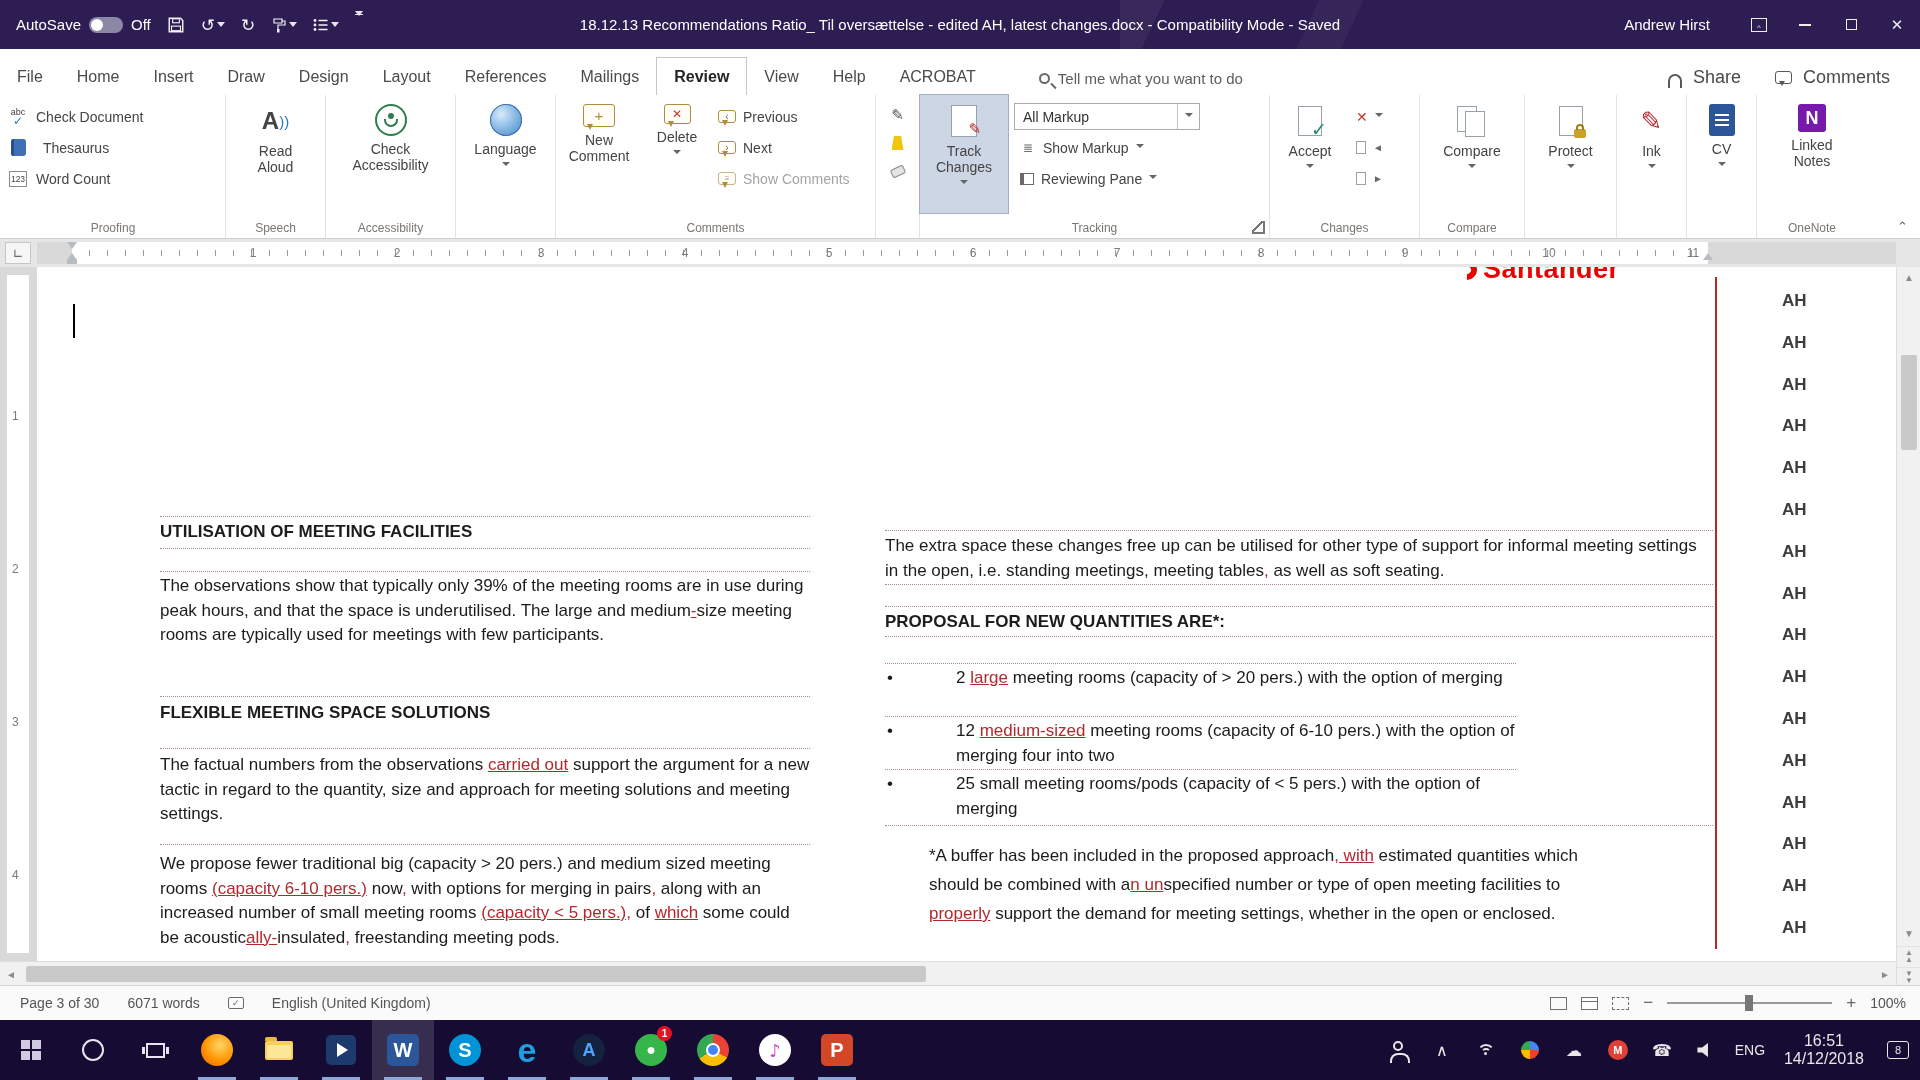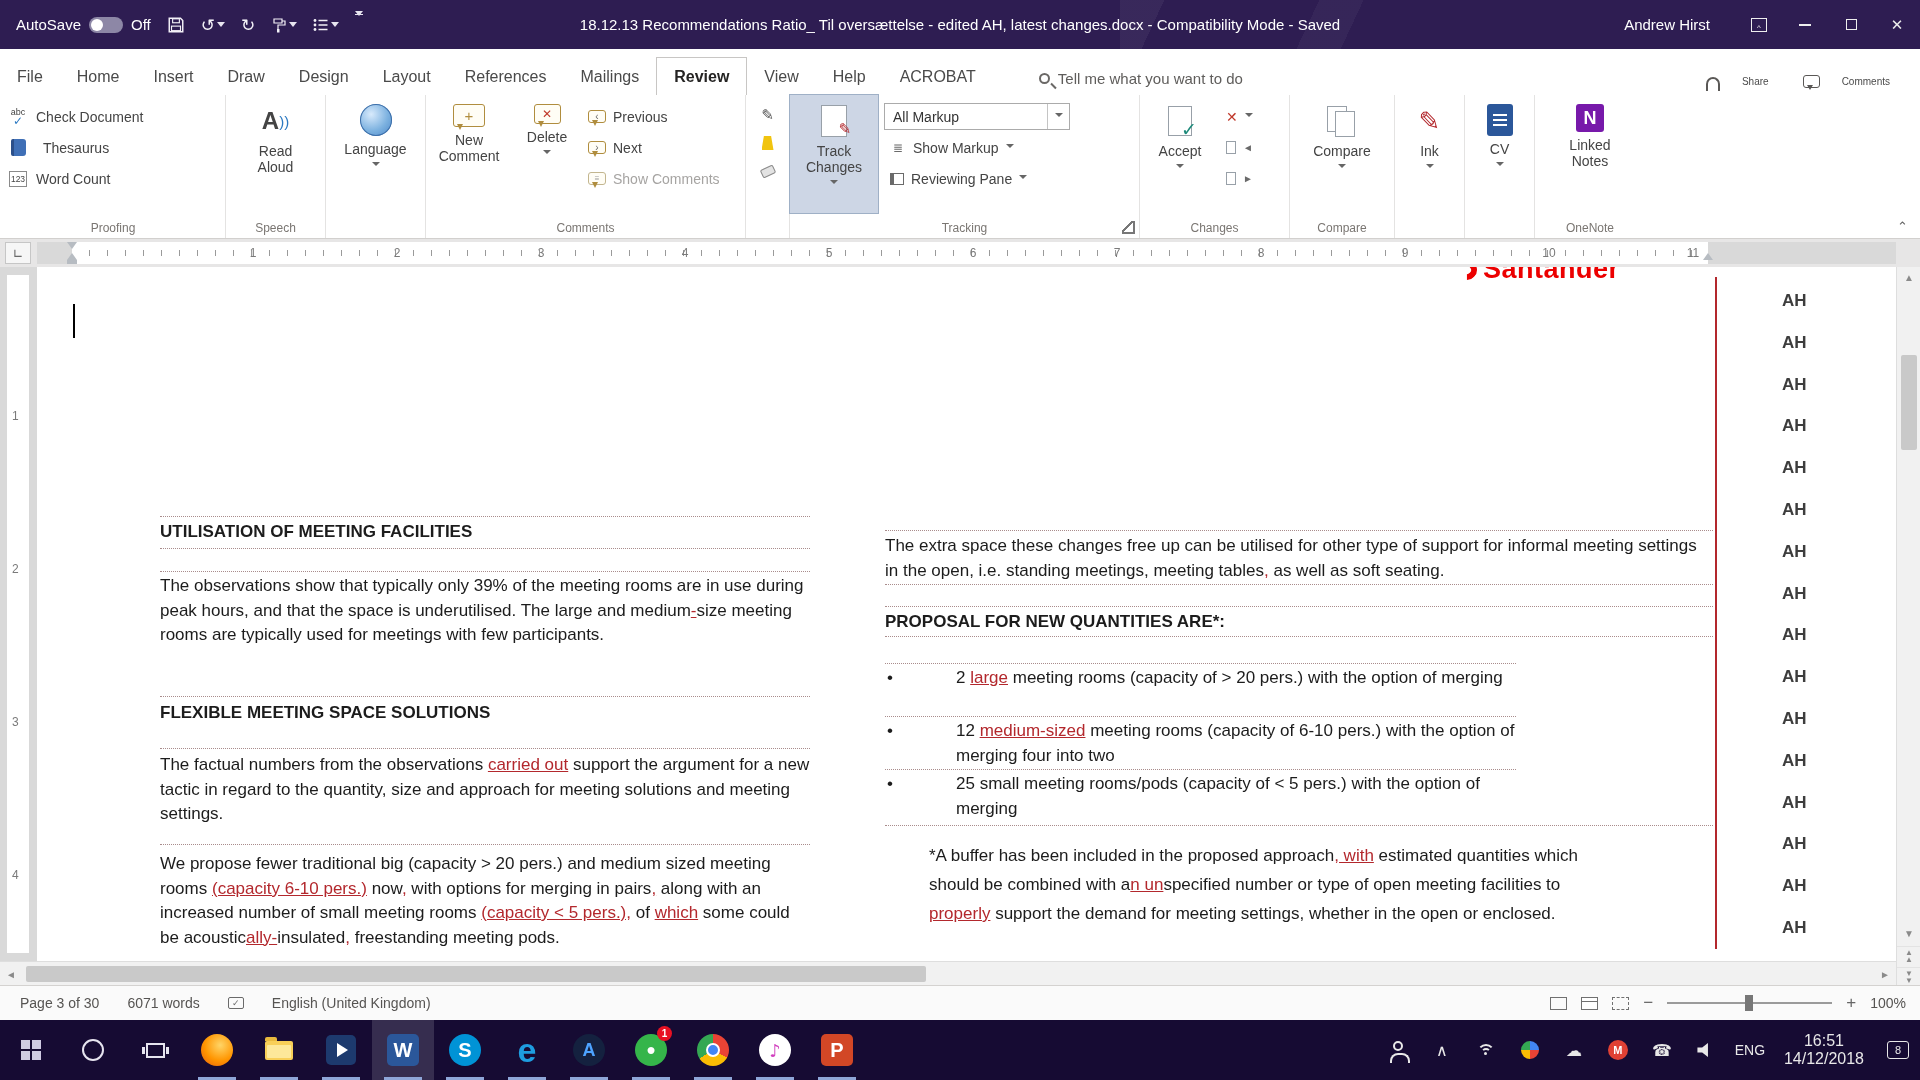--- a/index.html
+++ b/index.html
@@ -25,21 +25,21 @@
   .ribopt-glyph { width:16px; height:14px; border:1.5px solid #eee; display:inline-flex; align-items:flex-end; justify-content:center; font-size:8px; line-height:6px; }
 
   
   #tabrow { position:absolute; top:49px; left:0; width:1920px; height:46px; background:#fff; display:flex; align-items:flex-end; }
   .tab { font-size:16px; color:#4a4a4a; padding:10px 17px 9px 17px; cursor:default; }
   .tab.active { border:1px solid #c8c6c4; border-bottom:none; background:#fff; color:#252423; font-weight:bold; }
   .tellme { display:flex; align-items:center; gap:8px; margin-left:46px; margin-bottom:8px; color:#5f5d5b; font-size:15px; }
   .mag { width:11px; height:11px; border:2px solid #6a6866; border-radius:50%; position:relative; }
   .mag::after { content:""; position:absolute; width:7px; height:2px; background:#6a6866; transform:rotate(45deg); left:9px; top:10px; }
   .tabrow-right { margin-left:auto; display:flex; align-items:center; gap:34px; padding-right:30px; margin-bottom:7px; }
-  .tr-btn { display:flex; align-items:center; gap:22px; font-size:10px; color:#4a4a4a; }
+  .tr-btn { display:flex; align-items:center; gap:11px; font-size:18px; color:#4a4a4a; }
   .share-glyph { width:14px; height:14px; border-radius:50% 50% 0 0; border:2px solid #5a5856; border-bottom:none; position:relative; top:3px; }
   .bub-sm { width:17px; height:13px; border:1.7px solid #5a5856; border-radius:3px; position:relative; }
   .bub-sm::after { content:""; position:absolute; left:3px; bottom:-6px; border:3px solid transparent; border-top:5px solid #5a5856; }
 
   
   #ribbon { position:absolute; top:95px; left:0; width:1920px; height:144px; background:#fff; border-bottom:1px solid #d2d0ce; display:flex; padding-left:1px; }
   .grp { position:relative; height:100%; border-right:1px solid #e4e3e2; display:flex; align-items:flex-start; }
   .gname { position:absolute; bottom:3px; left:0; right:0; text-align:center; font-size:12px; color:#7a7672; }
   .vstack { display:flex; flex-direction:column; padding-top:8px; gap:4px; }
   .srow { display:flex; align-items:center; gap:7px; height:27px; font-size:14px; color:#444; padding:0 6px; white-space:nowrap; }
@@ -256,20 +256,30 @@
   </div>
 
   <div class="grp" style="width:100px">
     <div class="bb" style="width:100px">
       <span class="ic" style="height:34px; font-size:24px; font-weight:bold; color:#444;">A<span style="font-size:15px; color:#2b79c2; font-weight:normal;">))</span></span>
       <span class="bb-lbl" style="width:52px;">Read Aloud</span>
     </div>
     <div class="gname">Speech</div>
   </div>
 
+  <div class="grp" style="width:130px">
+    <div class="bb" style="width:130px">
+      <span class="ic" style="width:32px; height:32px; border:2.5px solid #2f7d4f; border-radius:50%; flex-direction:column;">
+          <span style="width:6px; height:6px; border-radius:50%; background:#2f7d4f;"></span>
+          <span style="width:14px; height:8px; border:2px solid #2f7d4f; border-top:none; border-radius:0 0 7px 7px;"></span>
+        </span>
+      <span class="bb-lbl" style="width:92px;">Check Accessibility</span>
+    </div>
+    <div class="gname">Accessibility</div>
+  </div>
 
   <div class="grp" style="width:100px">
     <div class="bb" style="width:100px">
       <span class="ic" style="width:32px; height:32px; border-radius:50%; background:radial-gradient(circle at 35% 32%, #d8eafc, #7db2e0 55%, #4a86c8); box-shadow:inset 0 0 0 1px #3d6ea8;"></span>
       <span class="bb-lbl">Language</span>
       <span class="caret"></span>
     </div>
   </div>
 
   <div class="grp" style="width:320px">
@@ -381,20 +391,31 @@
       <span class="ic" style="position:relative; width:34px; height:34px;">
           <span class="pg" style="position:absolute; left:2px; top:2px; width:20px; height:26px;"></span>
           <span class="pg" style="position:absolute; left:10px; top:7px; width:20px; height:26px;"></span>
         </span>
       <span class="bb-lbl">Compare</span>
       <span class="caret"></span>
     </div>
     <div class="gname">Compare</div>
   </div>
 
+  <div class="grp" style="width:92px">
+    <div class="bb" style="width:92px">
+      <span class="ic" style="position:relative; width:30px; height:34px;">
+          <span class="pg" style="width:24px; height:30px;"></span>
+          <span style="position:absolute; right:0; bottom:0; width:12px; height:9px; background:#c9a227; border-radius:2px;"></span>
+          <span style="position:absolute; right:2px; bottom:8px; width:8px; height:6px; border:2px solid #9c7b1a; border-bottom:none; border-radius:5px 5px 0 0;"></span>
+        </span>
+      <span class="bb-lbl">Protect</span>
+      <span class="caret"></span>
+    </div>
+  </div>
 
   <div class="grp" style="width:70px">
     <div class="bb" style="width:70px">
       <span class="ic" style="font-size:26px; color:#b3282d; height:34px; font-family:'DejaVu Sans',sans-serif;">✎</span>
       <span class="bb-lbl">Ink</span>
       <span class="caret"></span>
     </div>
   </div>
 
   <div class="grp" style="width:70px">

